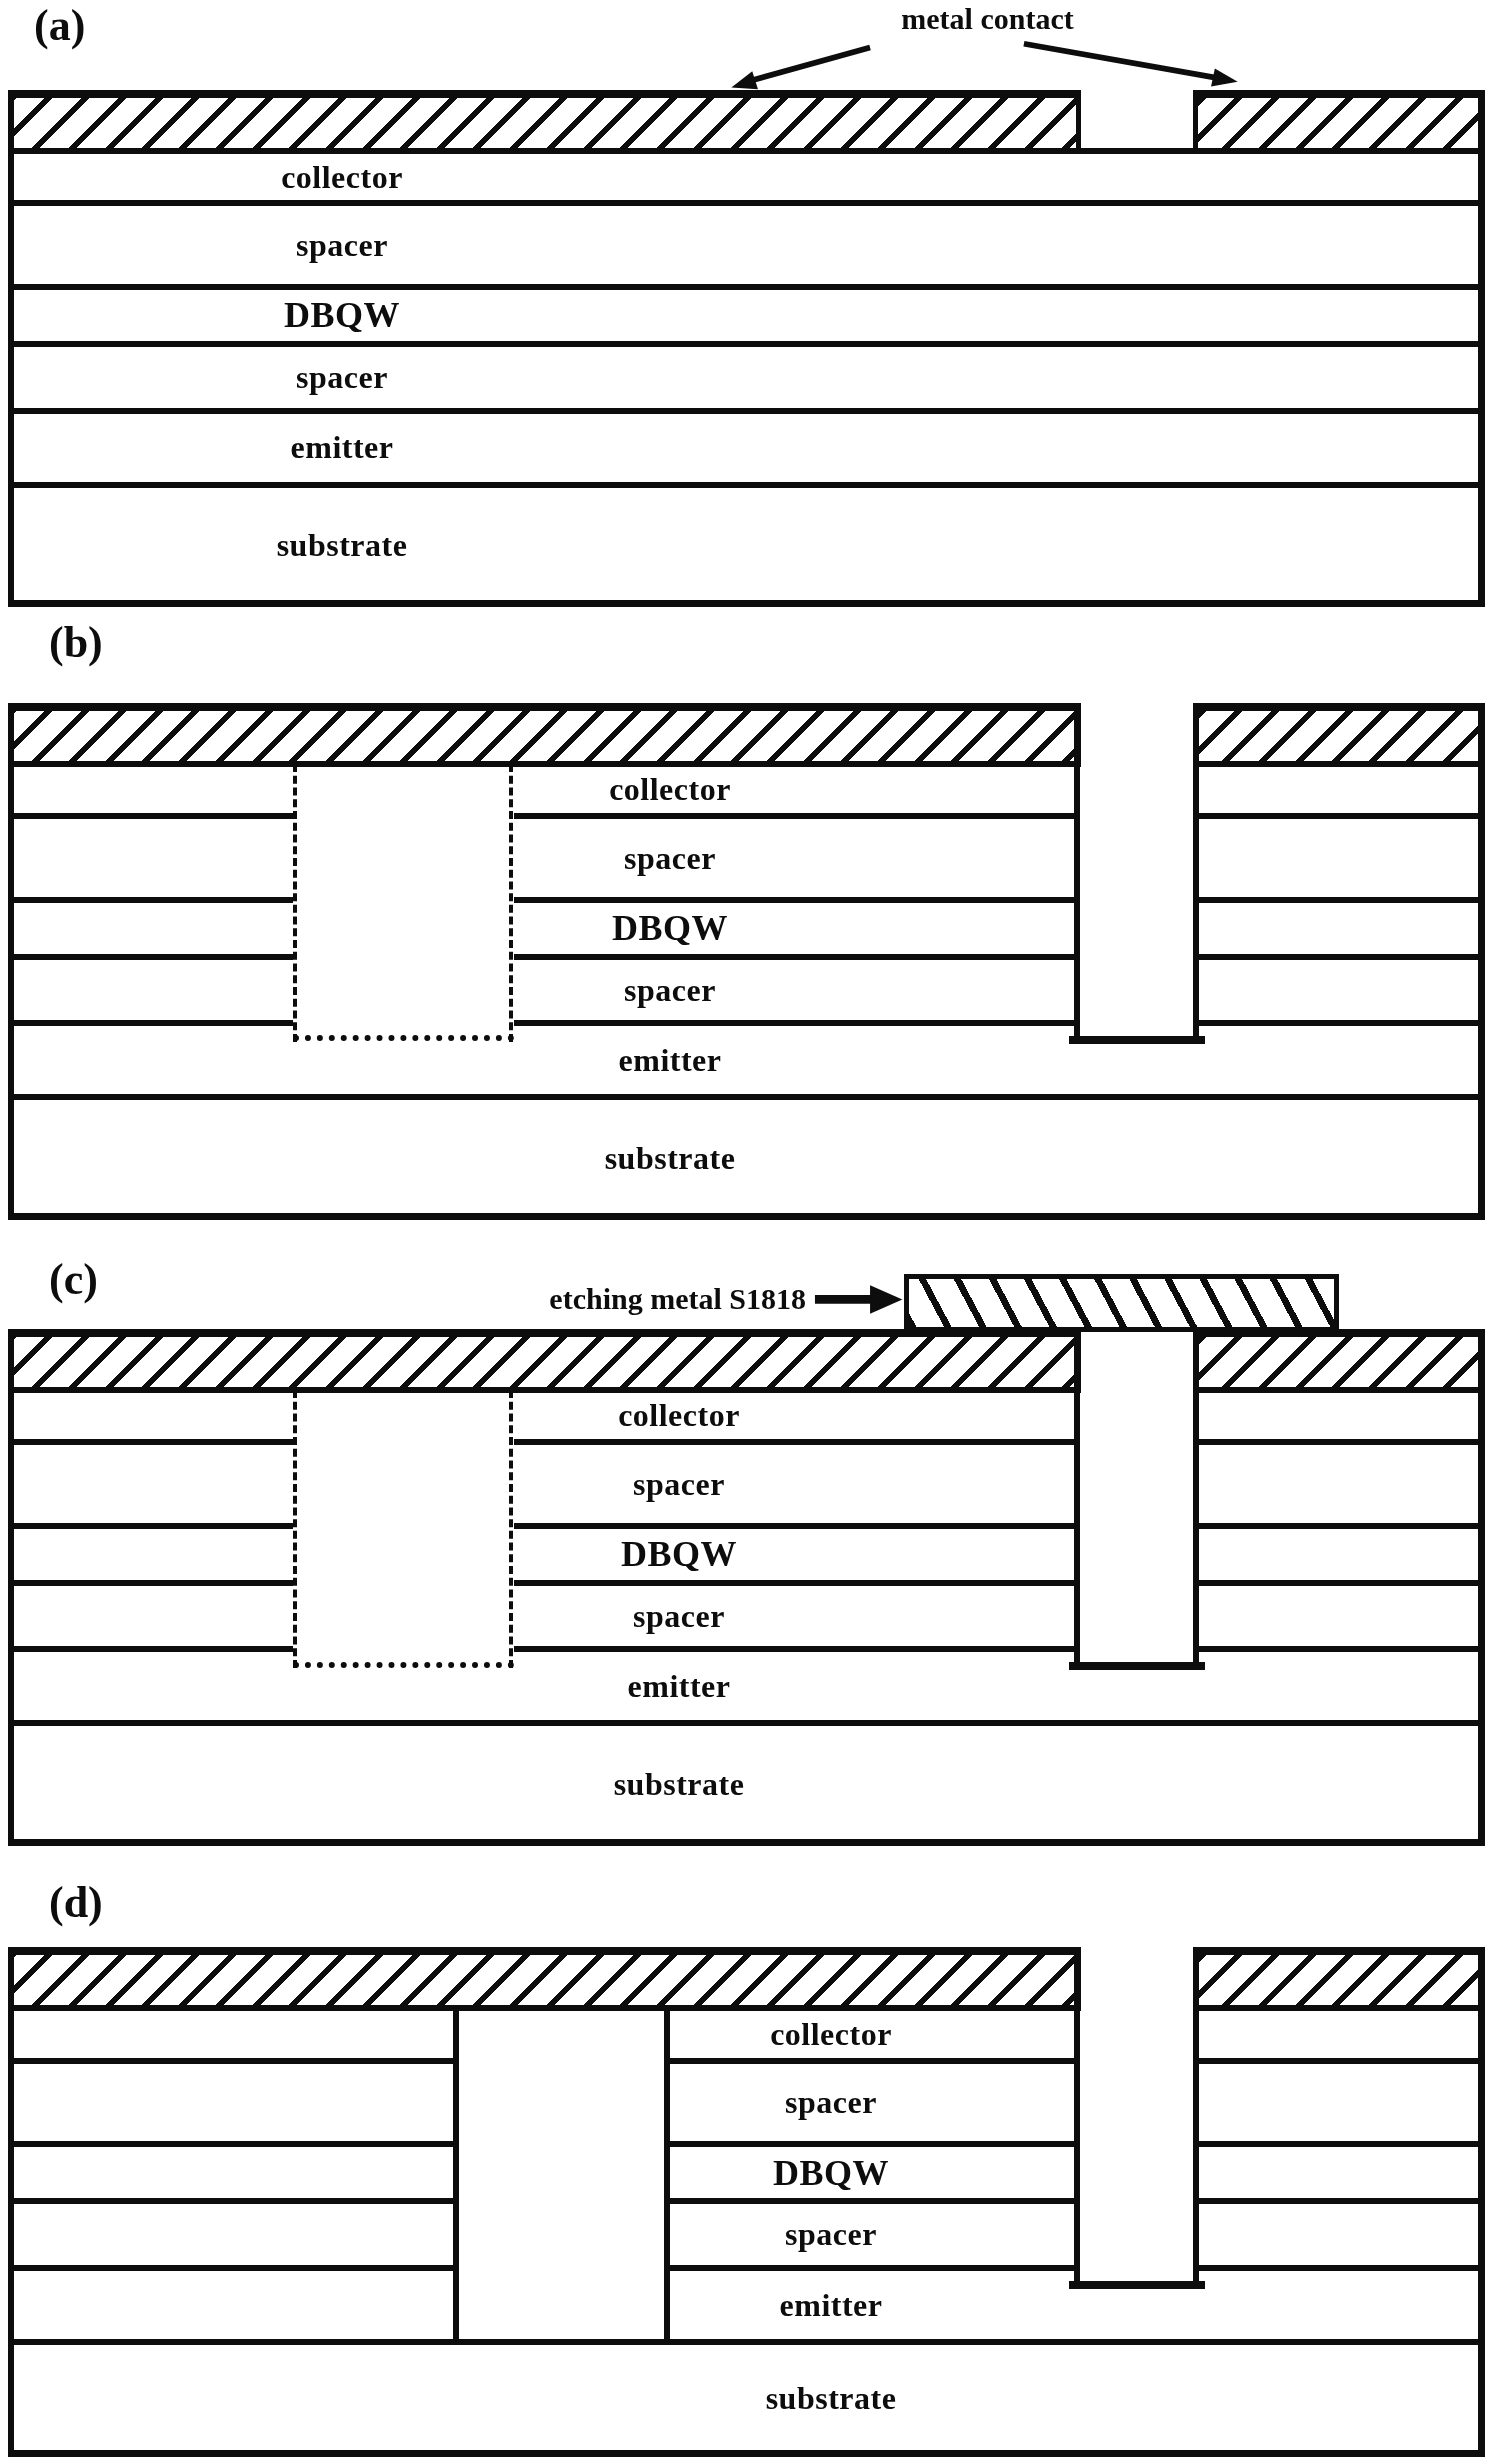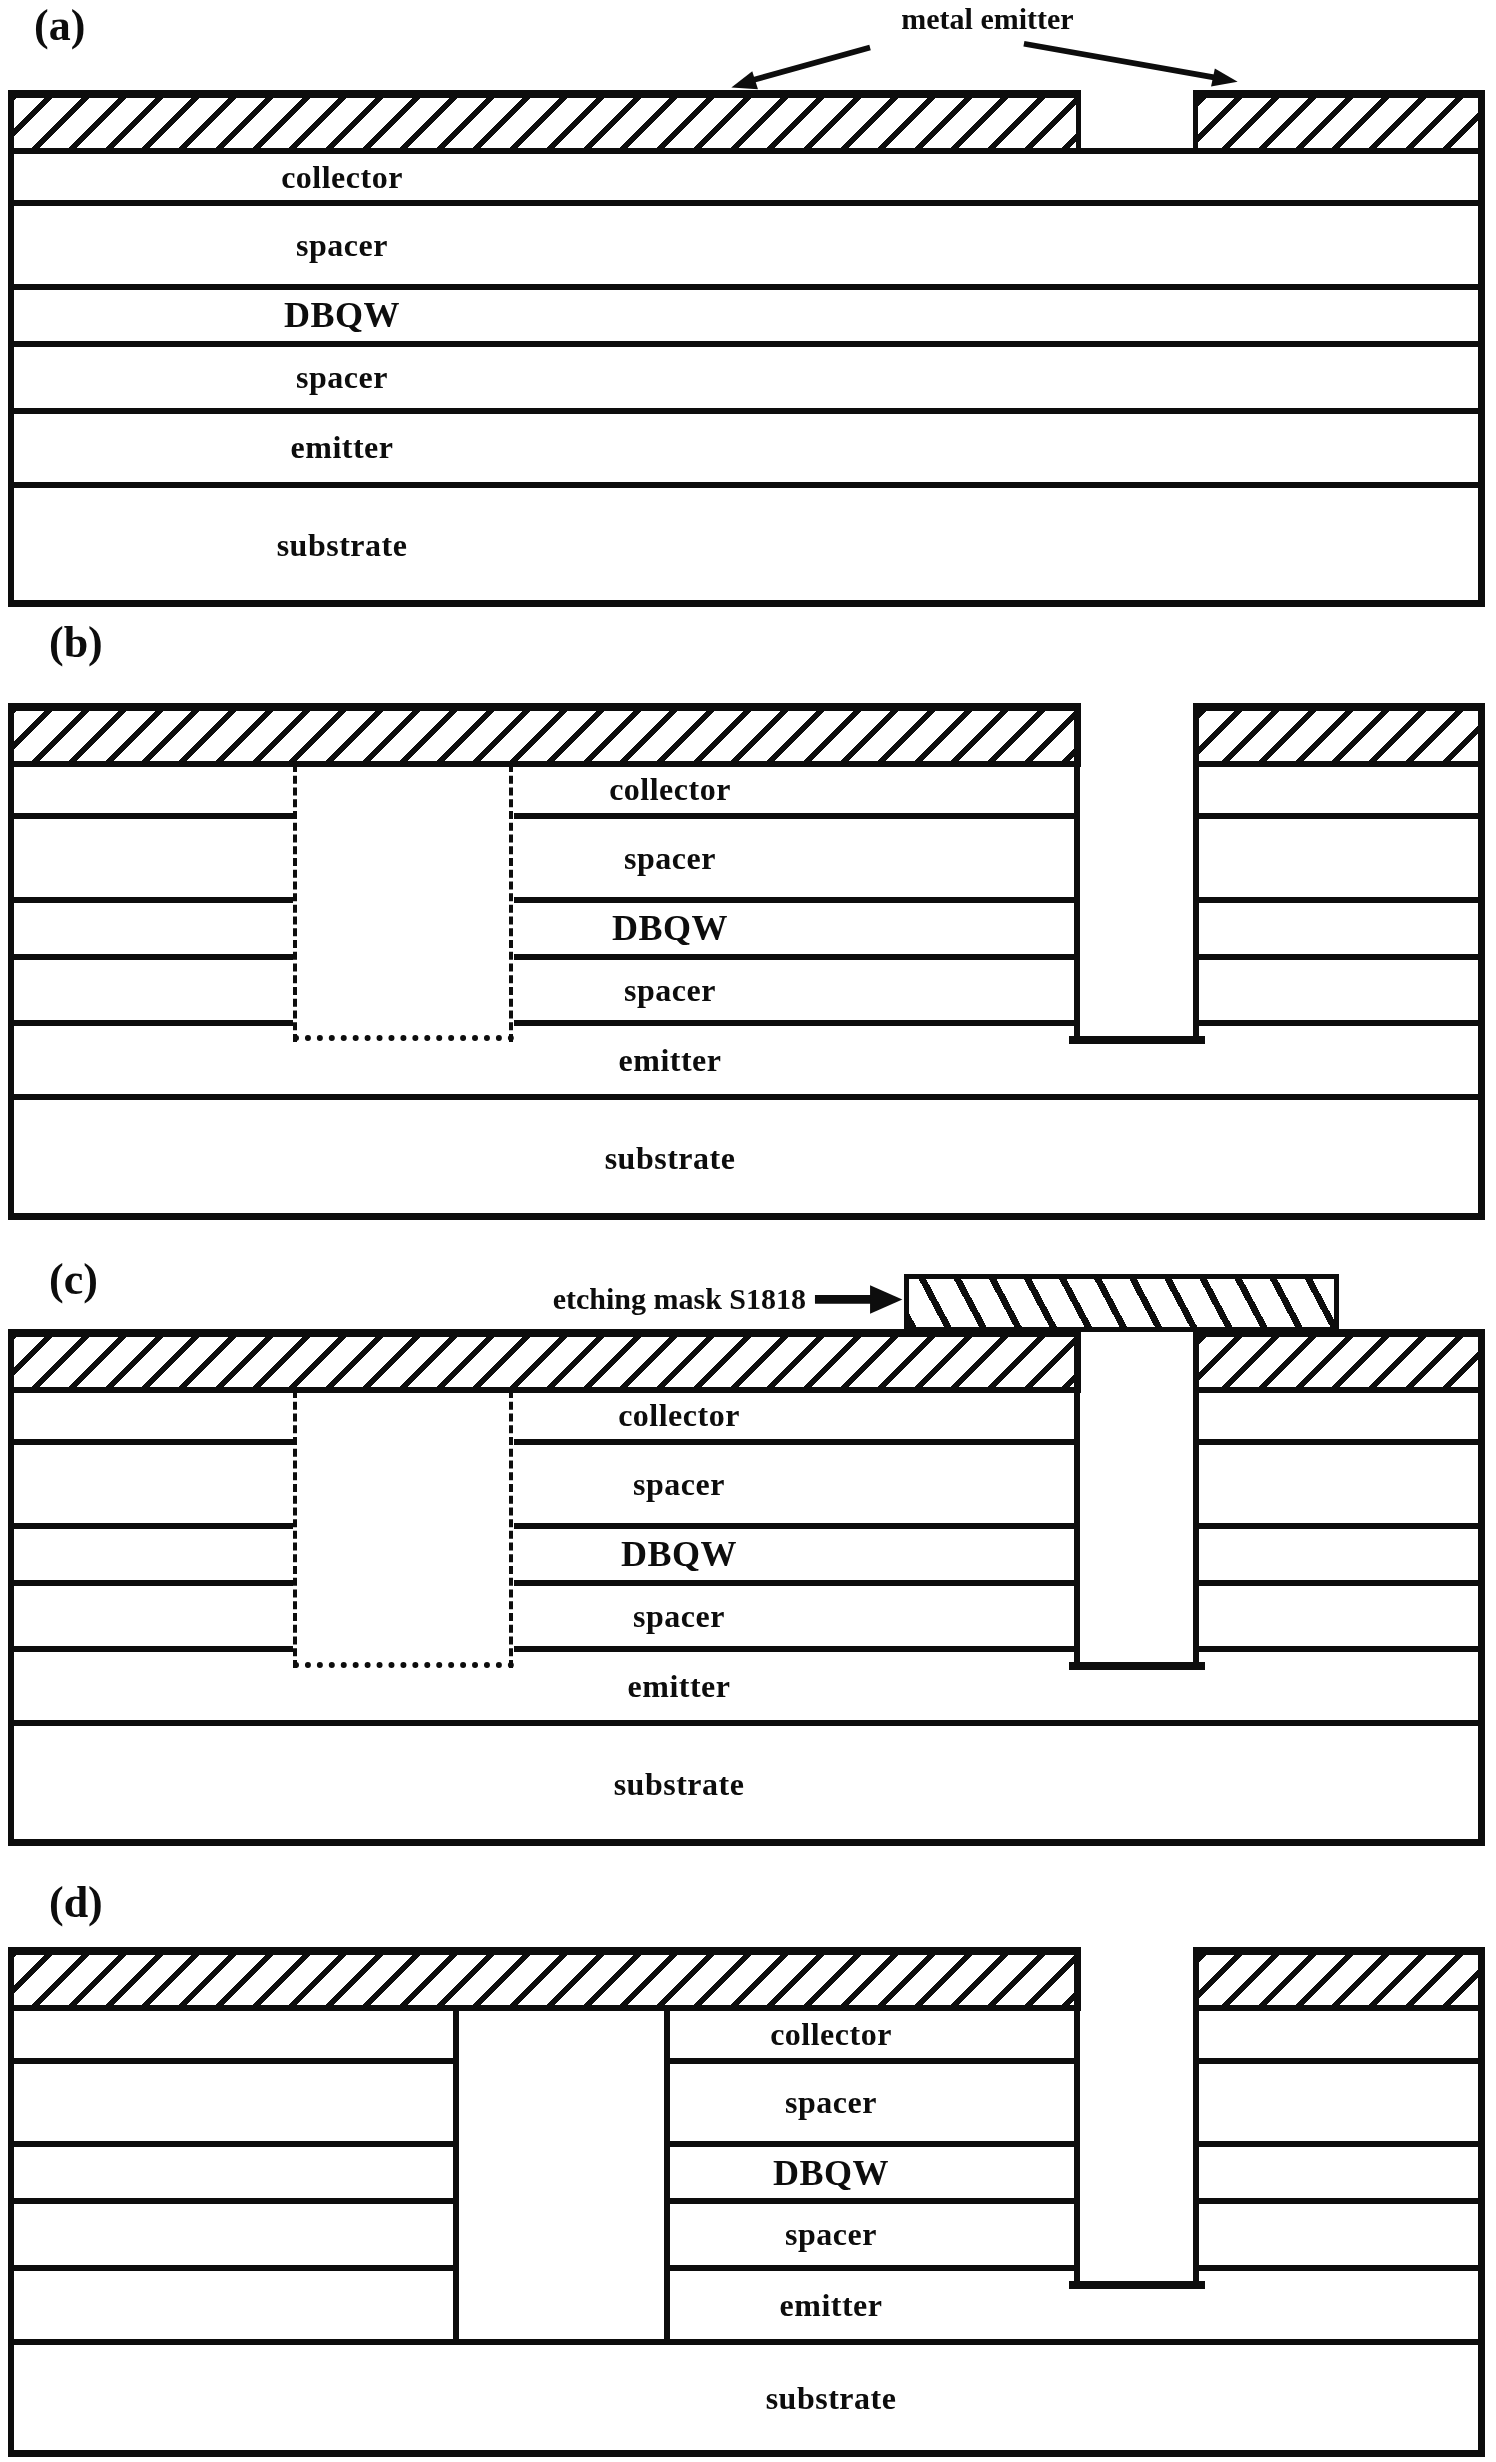--- a/index.html
+++ b/index.html
@@ -24,21 +24,21 @@
   .plabel{position:absolute;font-weight:bold;font-size:44px;color:#0d0d0d;white-space:nowrap;}
   .ann{position:absolute;font-weight:bold;font-size:30px;color:#0d0d0d;white-space:nowrap;}
   svg{position:absolute;left:0;top:0;pointer-events:none;}
 </style>
 </head>
 <body>
 
 <div id="canvas">
 
   <div class="plabel" style="left:34px;top:0px;">(a)</div>
-  <div class="ann" style="left:845px;top:1.9px;width:285px;text-align:center;">metal emitter</div>
+  <div class="ann" style="left:845px;top:1.9px;width:285px;text-align:center;">metal contact</div>
 
   <div class="bar bar-r" style="left:7.6px;top:90px;width:1073px;height:61px;"></div>
   <div class="bar bar-l" style="left:1193px;top:90px;width:292px;height:61px;"></div>
 
   <div class="hl" style="left:7.6px;top:148px;width:1477px;"></div>
   <div class="hl" style="left:7.6px;top:200px;width:1477px;"></div>
   <div class="hl" style="left:7.6px;top:284px;width:1477px;"></div>
   <div class="hl" style="left:7.6px;top:341px;width:1477px;"></div>
   <div class="hl" style="left:7.6px;top:408px;width:1477px;"></div>
   <div class="hl" style="left:7.6px;top:482px;width:1477px;"></div>
@@ -87,21 +87,21 @@
   <div class="doth" style="left:293px;top:1035px;width:221px;"></div>
 
   <div class="lbl" style="left:670px;top:789px;">collector</div>
   <div class="lbl" style="left:670px;top:858px;">spacer</div>
   <div class="lbl big" style="left:670px;top:928px;">DBQW</div>
   <div class="lbl" style="left:670px;top:990px;">spacer</div>
   <div class="lbl" style="left:670px;top:1060px;">emitter</div>
   <div class="lbl" style="left:670px;top:1158px;">substrate</div>
 
   <div class="plabel" style="left:49px;top:1254px;">(c)</div>
-  <div class="ann" style="left:456px;top:1282px;width:350px;text-align:right;">etching mask S1818</div>
+  <div class="ann" style="left:456px;top:1282px;width:350px;text-align:right;">etching metal S1818</div>
 
   <div class="maskrect" style="left:904px;top:1274px;width:435px;height:58px;"></div>
 
   <div class="bar bar-r" style="left:7.6px;top:1329px;width:1073px;height:61px;"></div>
   <div class="bar bar-l" style="left:1193px;top:1329px;width:292px;height:61px;"></div>
 
   <div class="hl" style="left:7.6px;top:1387px;width:1073px;"></div>
   <div class="hl" style="left:1193px;top:1387px;width:292px;"></div>
   <div class="hl" style="left:7.6px;top:1439px;width:285px;"></div>
   <div class="hl" style="left:514px;top:1439px;width:566px;"></div>

